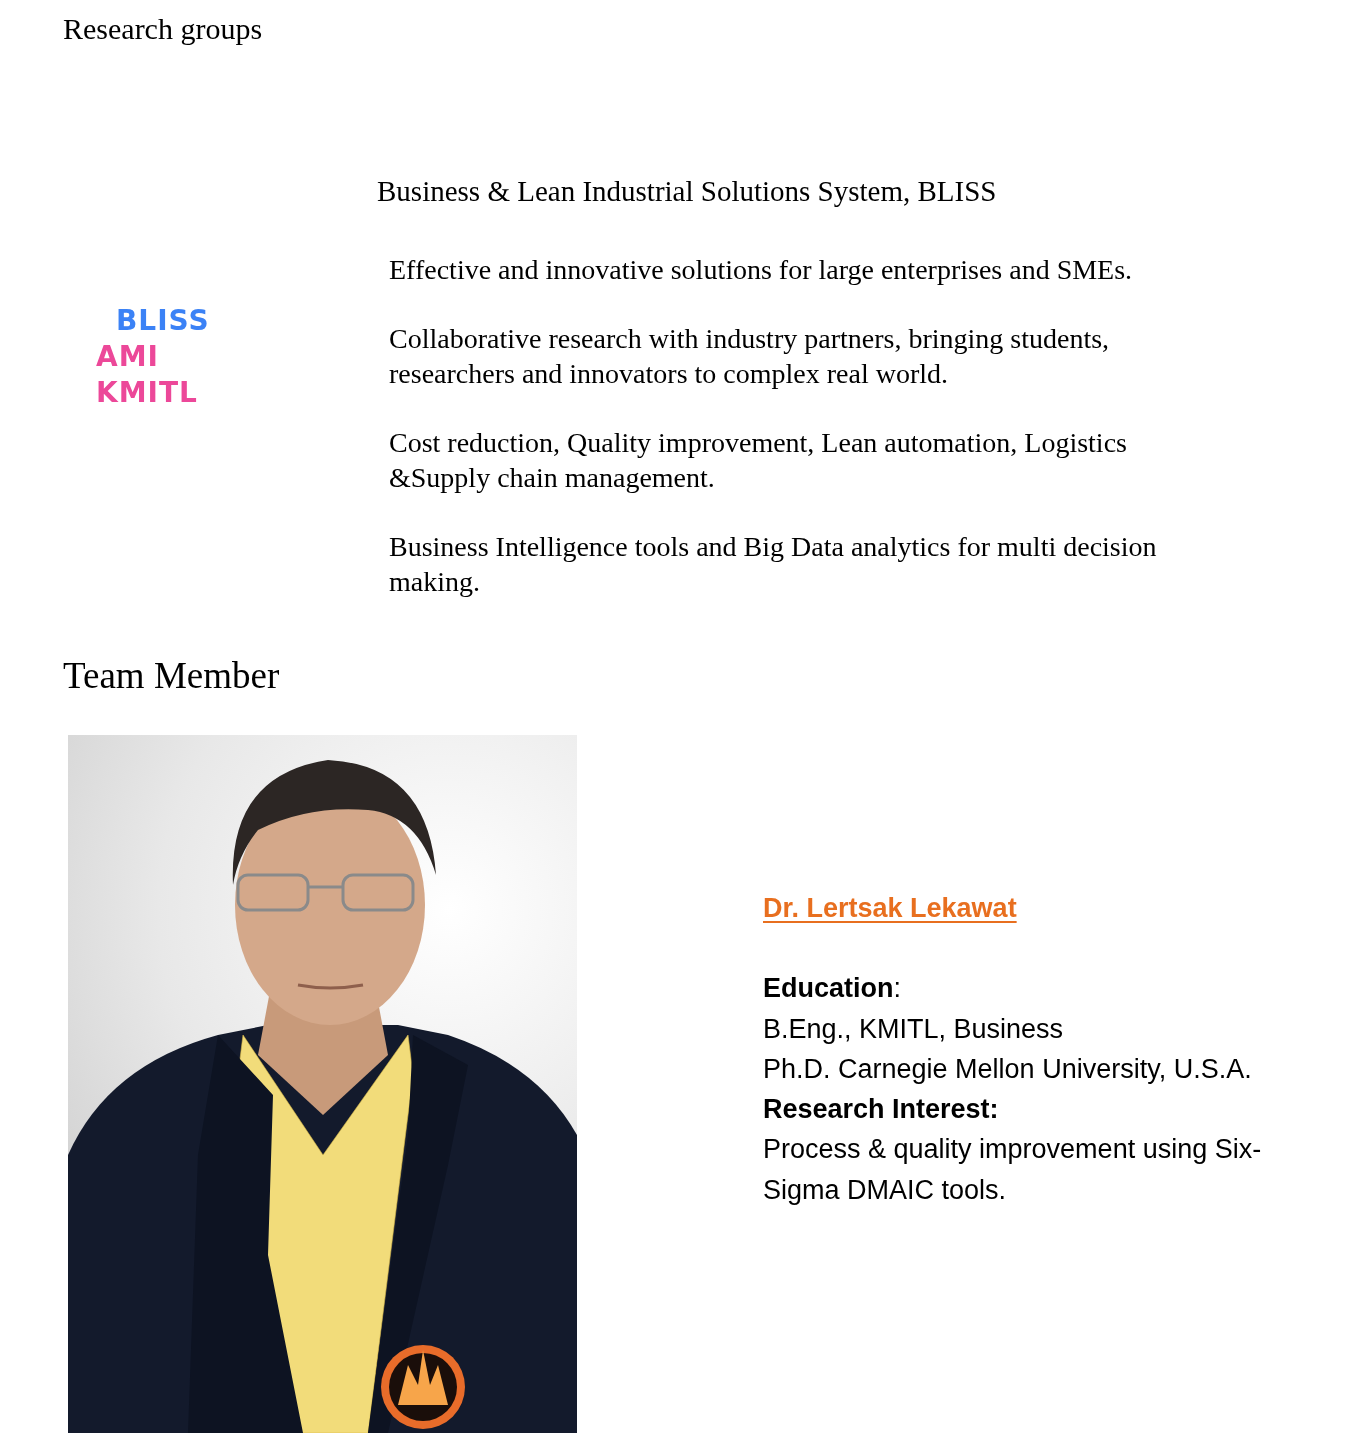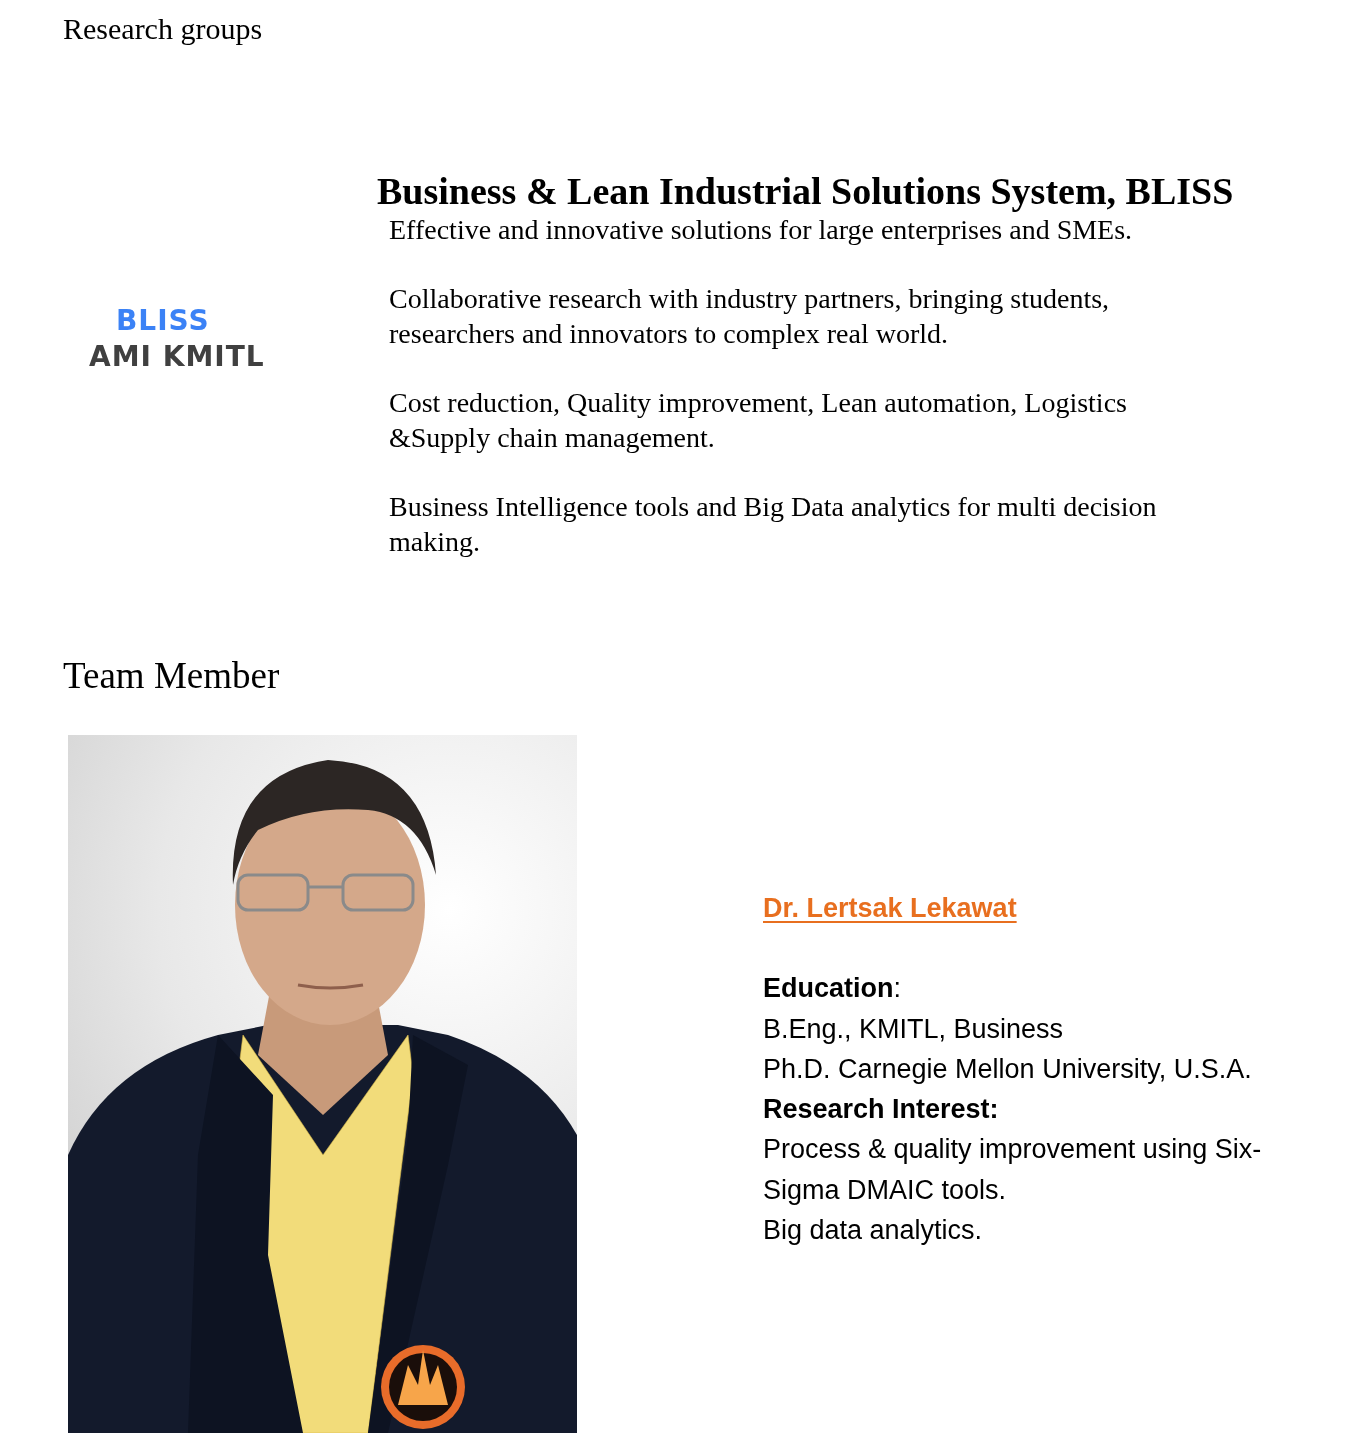--- a/index.html
+++ b/index.html
@@ -2,23 +2,23 @@
 <html><head>
   <meta charset="utf-8">
   <style>
     html, body { margin: 0; padding: 0; background: #ffffff; }
     body { width: 1348px; height: 1433px; position: relative; overflow: hidden; color: #000; }
     .serif { font-family: "Liberation Serif", "DejaVu Serif", serif; }
     .sans { font-family: "Liberation Sans", "DejaVu Sans", sans-serif; }
     #page-title { position: absolute; left: 63px; top: 12px; font-size: 30px; font-weight: normal; }
     #logo { position: absolute; left: 80px; top: 303px; width: 190px; text-align: left; font-family: "DejaVu Sans", sans-serif; font-weight: bold; }
     #logo .l1 { color: #3b82f6; font-size: 28px; letter-spacing: 1px; margin-left: 36px; line-height: 36px; }
-    #logo .l2 { color: #404040; font-size: 28px; letter-spacing: 1px; line-height: 36px; margin-left: 9px; }
+    #logo .l2 { color: #ec4899; font-size: 28px; letter-spacing: 1px; line-height: 36px; margin-left: 16px; }
     #group { position: absolute; left: 377px; top: 170px; width: 900px; font-size: 28px; }
-    #group .heading { font-weight: bold; font-size: 38px; line-height: 42px; }
+    #group .heading { font-weight: normal; font-size: 29px; margin-bottom: 40px; line-height: 42px; }
     #group p { margin: 0 0 34px 12px; line-height: 35px; }
     #team-label { position: absolute; left: 63px; top: 654px; font-size: 37px; }
     #photo { position: absolute; left: 68px; top: 735px; width: 509px; height: 698px; overflow: hidden;
       background: radial-gradient(circle at 75% 25%, #ffffff 0%, #e8e8e8 45%, #bdbdbd 100%); }
     #profile { position: absolute; left: 763px; top: 888px; width: 545px; font-size: 27px; line-height: 40.3px; }
     #profile .name { color: #e86f1f; font-weight: bold; text-decoration: underline; text-decoration-thickness: 2px; text-underline-offset: 4px; margin-bottom: 40px; display: inline-block; }
     #profile .b { font-weight: bold; }
     #profile div { white-space: nowrap; }
   </style>
 </head>
@@ -73,14 +73,13 @@
 </div>
 
 <div id="profile" class="sans">
   <div><span class="name">Dr. Lertsak Lekawat</span></div>
   <div><span class="b">Education</span><span>:</span></div>
   <div>B.Eng., KMITL, Business</div>
   <div>Ph.D. Carnegie Mellon University, U.S.A.</div>
   <div class="b">Research Interest:</div>
   <div>Process &amp; quality improvement using Six-</div>
   <div>Sigma DMAIC tools.</div>
-  <div>Big data analytics.</div>
 </div>
 
 </body></html>

